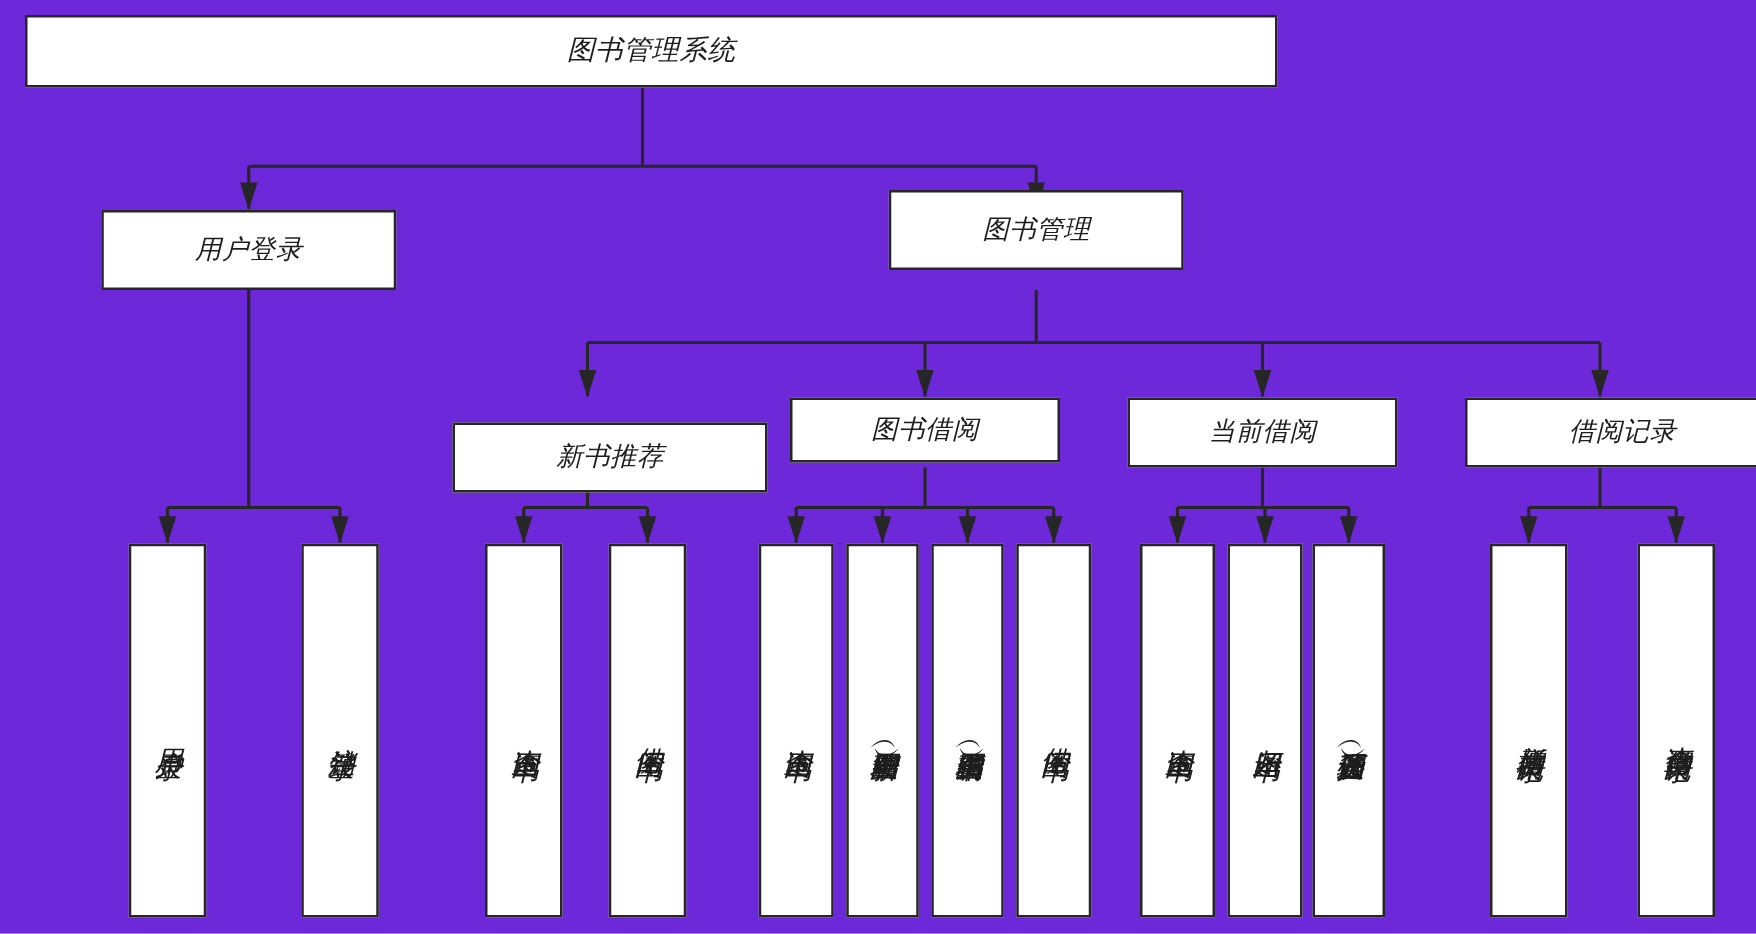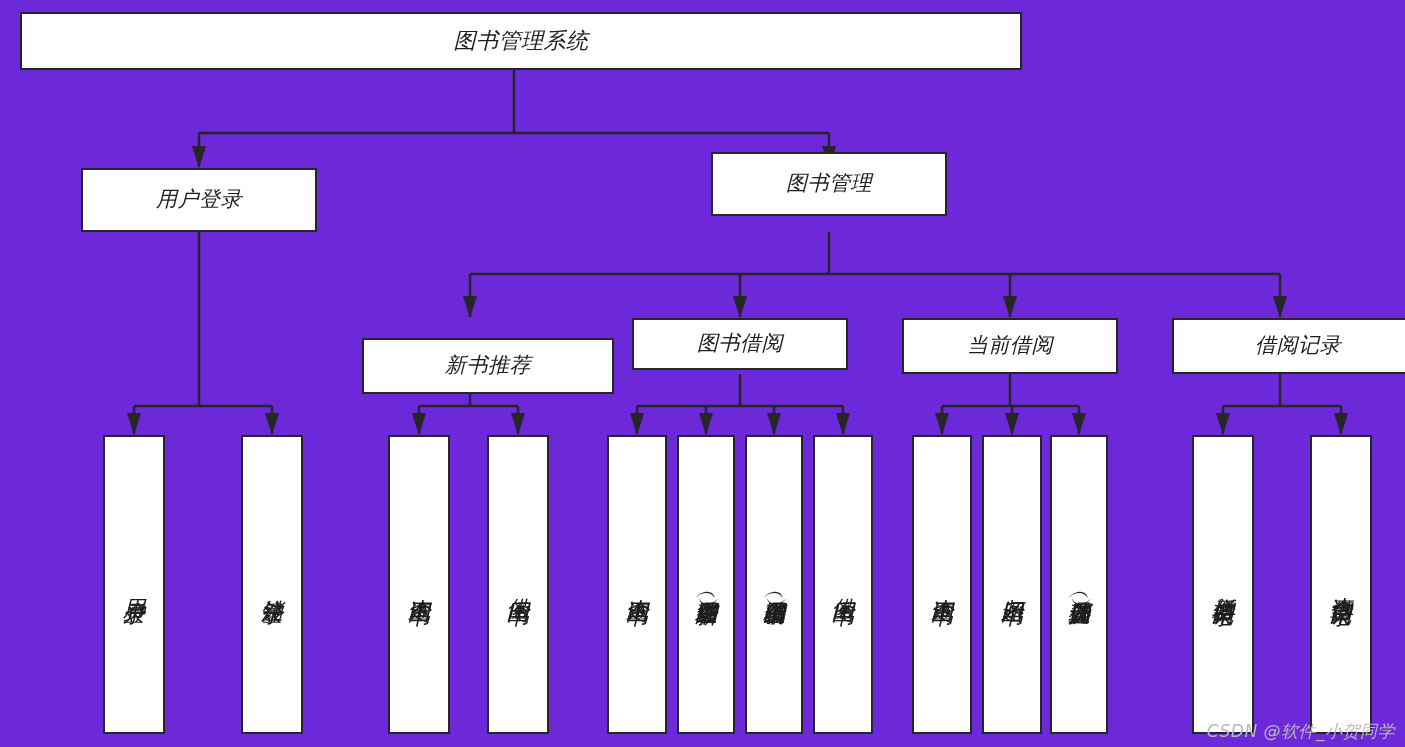--- a/index.html
+++ b/index.html
@@ -151,14 +151,13 @@
       <div class="node vert tight" style="left: 677px; top: 435px; width: 58px; height: 299px;">新增图书（管理员）</div>
       <div class="node vert tight" style="left: 745px; top: 435px; width: 58px; height: 299px;">编辑图书（管理员）</div>
       <div class="node vert" style="left: 813px; top: 435px; width: 60px; height: 299px;">借阅图书</div>
       <div class="node vert" style="left: 912px; top: 435px; width: 60px; height: 299px;">查询图书</div>
       <div class="node vert" style="left: 982px; top: 435px; width: 60px; height: 299px;">归还图书</div>
       <div class="node vert tight" style="left: 1050px; top: 435px; width: 58px; height: 299px;">确认归还（管理员）</div>
       <div class="node vert" style="left: 1192px; top: 435px; width: 62px; height: 299px;">新增借阅记录</div>
       <div class="node vert" style="left: 1310px; top: 435px; width: 62px; height: 299px;">查询借阅记录</div>
     </div>
 
-  <div class="watermark">CSDN @软件_小贺同学</div>
 </div>
 
 </body></html>

